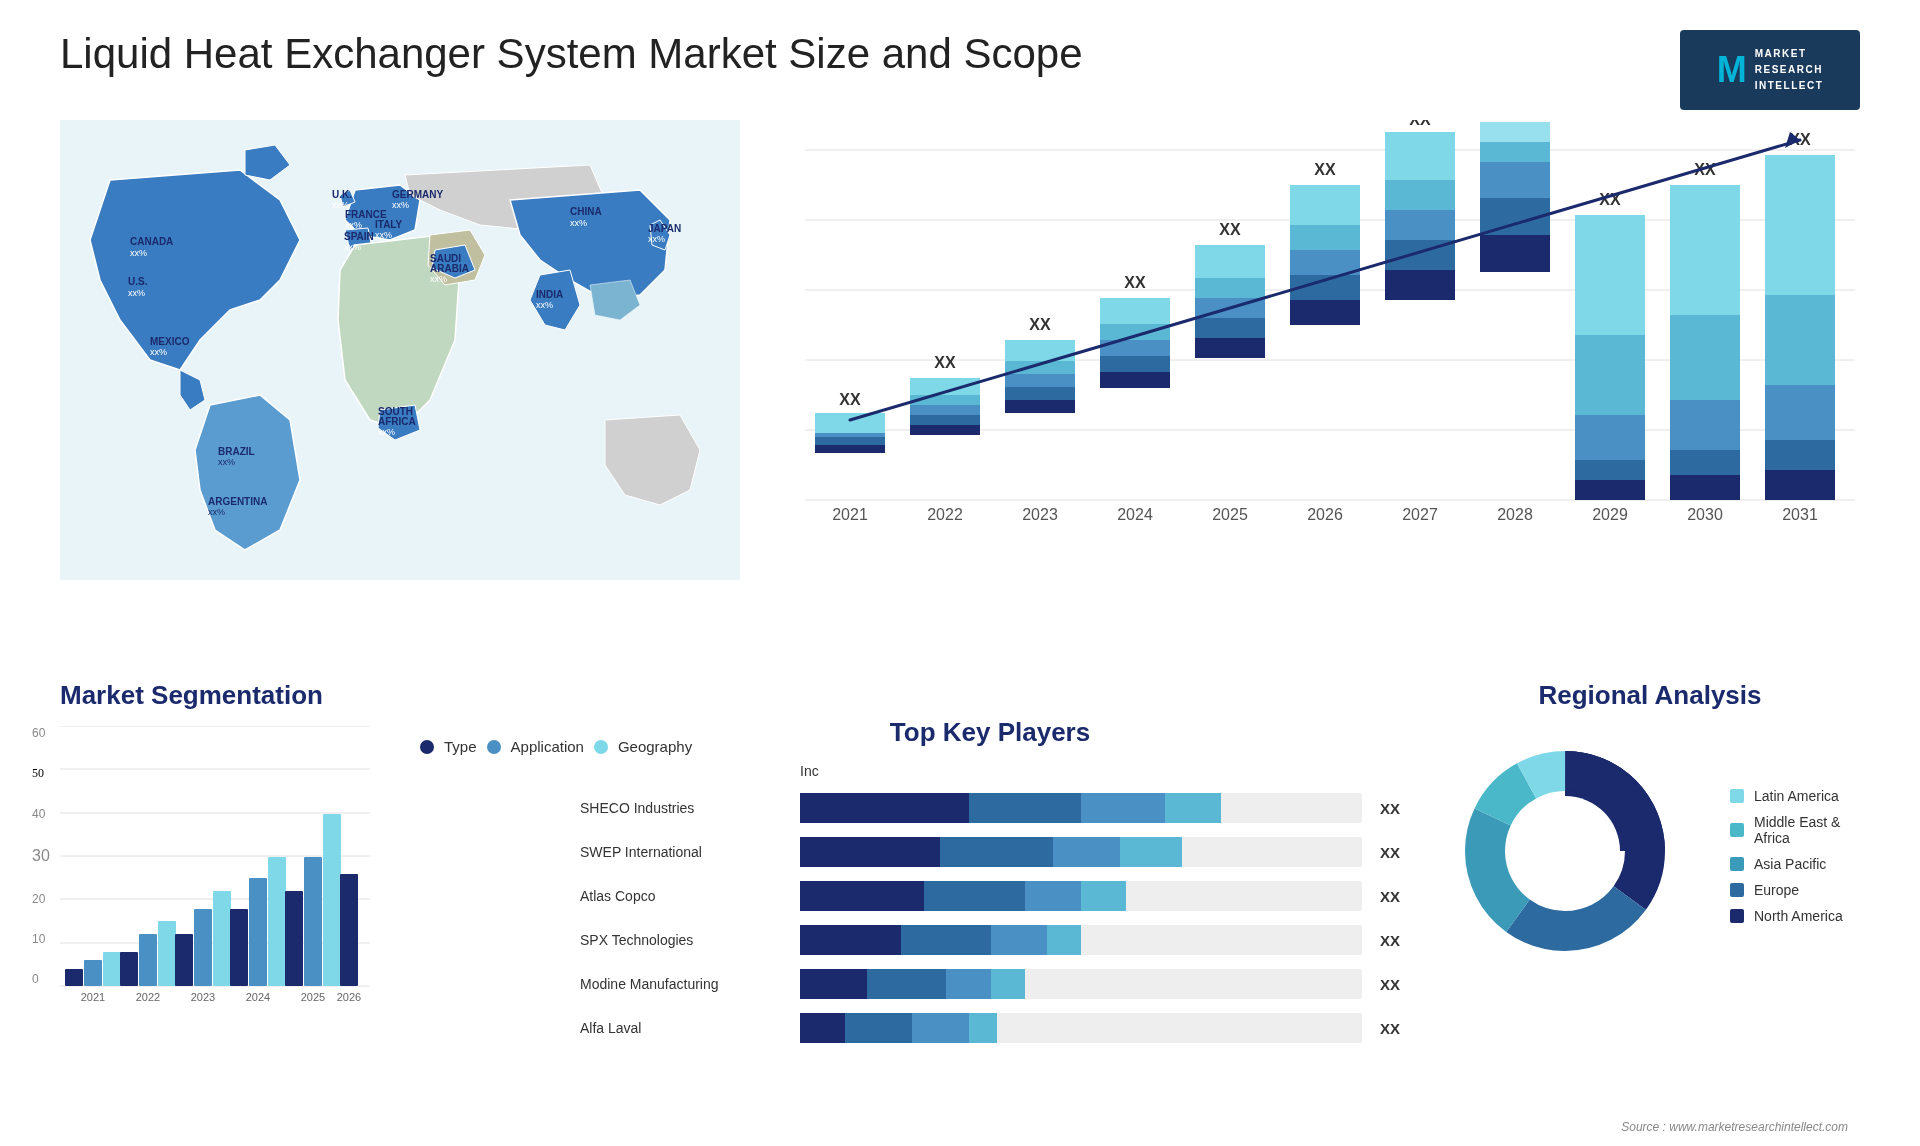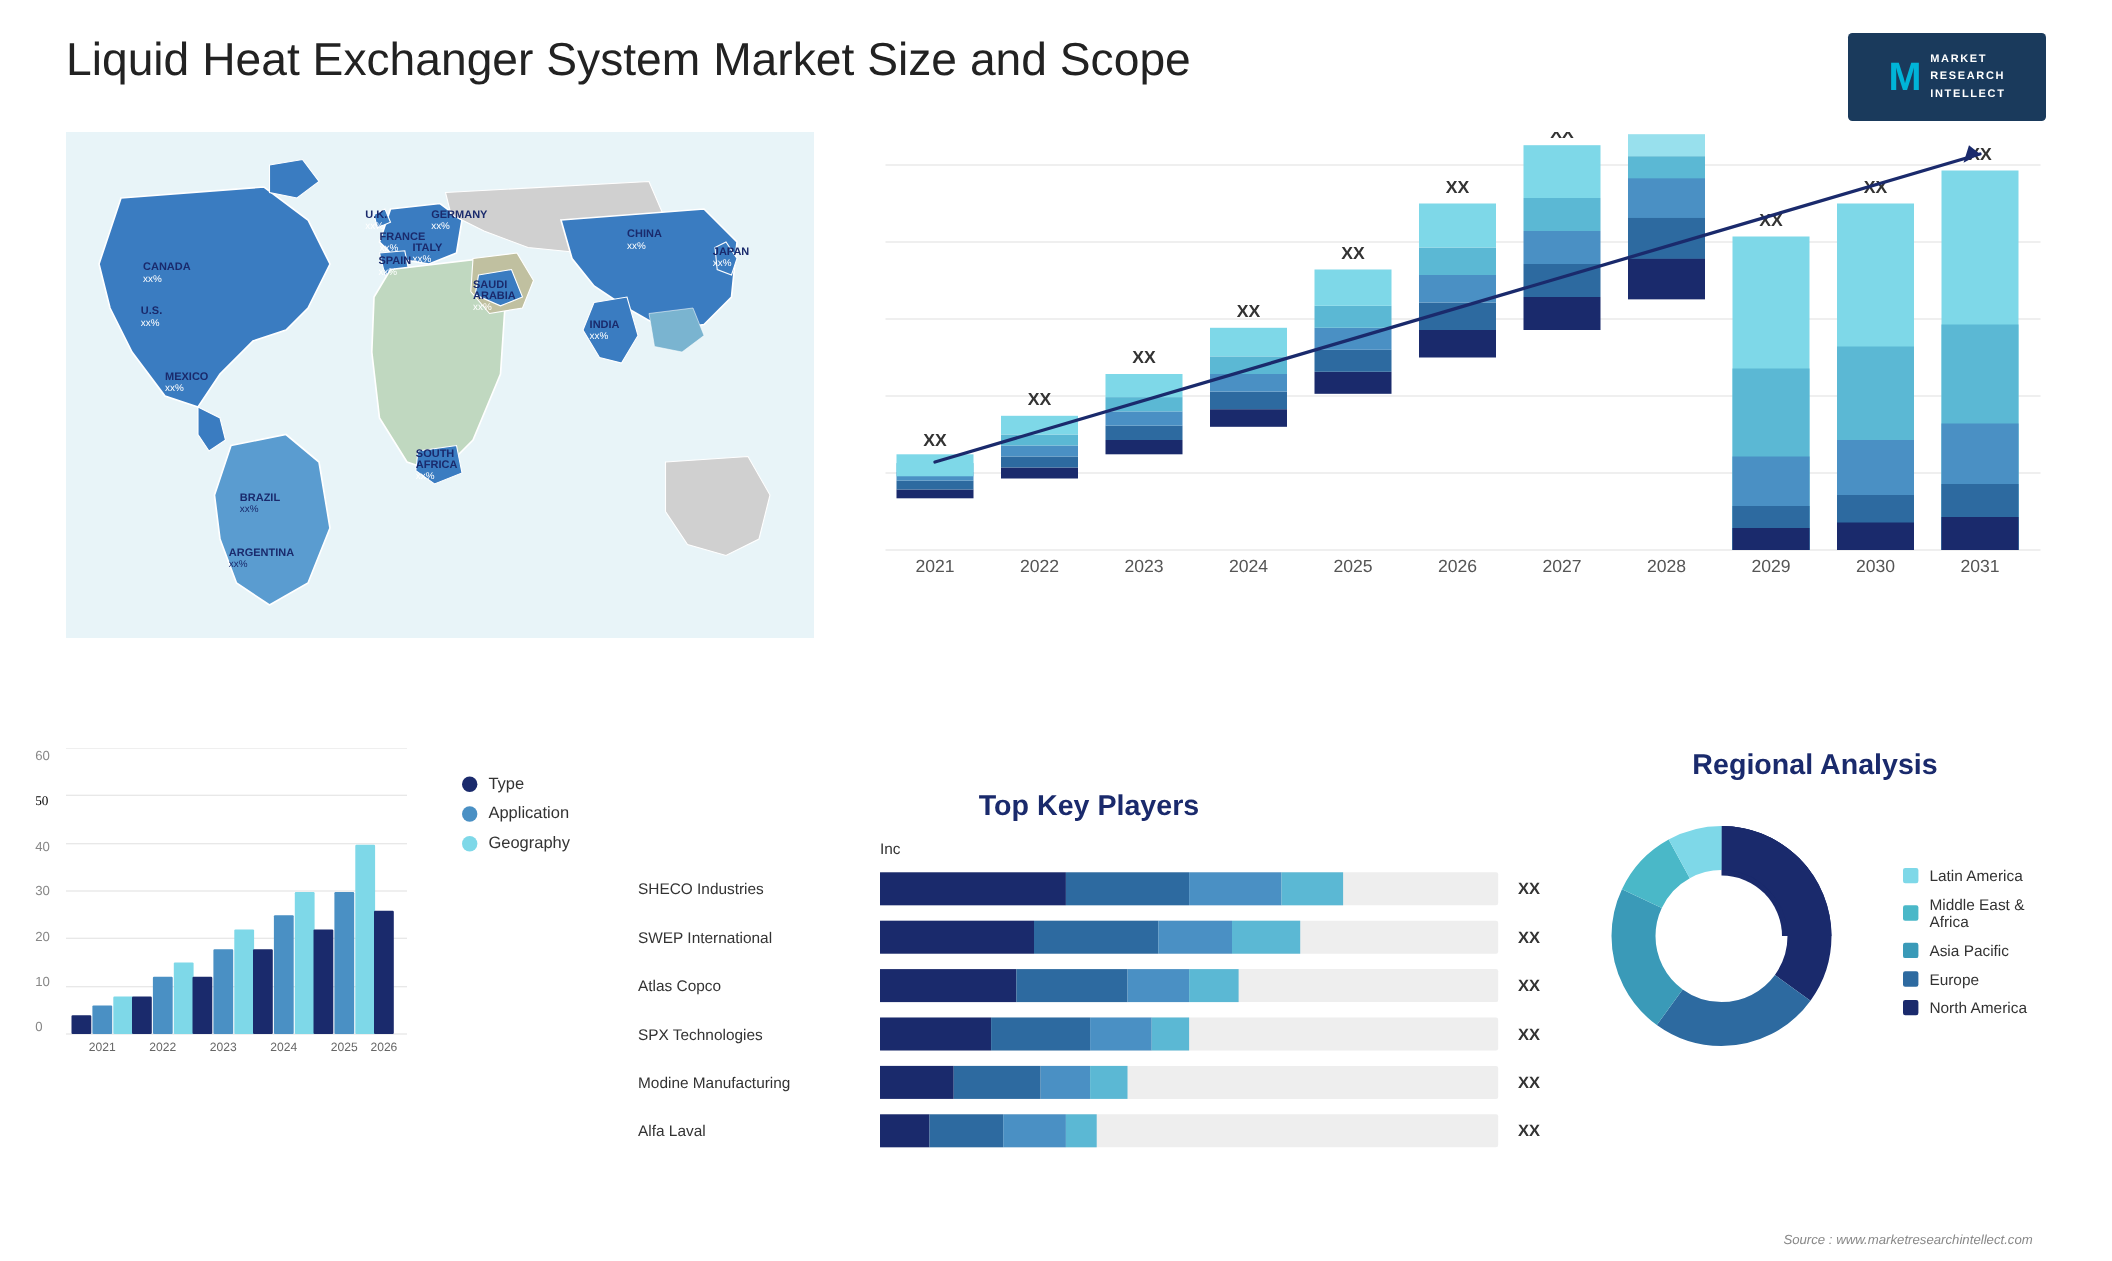--- a/index.html
+++ b/index.html
@@ -78,23 +78,23 @@
       flex-shrink: 0;
     }
     .section-title {
       font-size: 26px;
       font-weight: bold;
       color: #1a2a6c;
       margin-bottom: 15px;
     }
     .seg-legend {
       display: flex;
-      flex-direction: column;
+      flex-direction: row;
       gap: 10px;
-      margin-top: 24px;
+      margin-top: 12px;
       padding-left: 30px;
       justify-content: flex-end;
     }
     .seg-legend-item {
       display: flex;
       align-items: center;
       gap: 10px;
       font-size: 15px;
       color: #333;
     }
@@ -420,29 +420,30 @@
 
         <polygon points="995,20 980,28 985,12" fill="#1a2a6c"></polygon>
       </svg>
     </div>
   </div>
 </div>
 
 <div class="bottom-sections">
 
   <div class="segmentation-section">
+    <h2 class="section-title">Market Segmentation</h2>
     <div style="display:flex; align-items:flex-start; gap:20px;">
 
       <div style="position:relative;">
         
         <div style="position:absolute; left:-28px; top:0; height:260px; display:flex; flex-direction:column; justify-content:space-between;">
           <span style="font-size:12px;color:#888;">60</span>
           <span style="font-size:12px;color:#000000;font-family:Liberation Serif, serif;">50</span>
           <span style="font-size:12px;color:#888;">40</span>
-          <span style="font-size:12px;color:#888;">30</span>
+          <span style="font-size:16px;color:#888;">30</span>
           <span style="font-size:12px;color:#888;">20</span>
           <span style="font-size:12px;color:#888;">10</span>
           <span style="font-size:12px;color:#888;">0</span>
         </div>
         <svg width="310" height="290" viewBox="0 0 310 290">
 
           <line x1="0" y1="0" x2="310" y2="0" stroke="#e0e0e0" stroke-width="1"></line>
           <line x1="0" y1="43" x2="310" y2="43" stroke="#e0e0e0" stroke-width="1"></line>
           <line x1="0" y1="87" x2="310" y2="87" stroke="#e0e0e0" stroke-width="1"></line>
           <line x1="0" y1="130" x2="310" y2="130" stroke="#e0e0e0" stroke-width="1"></line>

